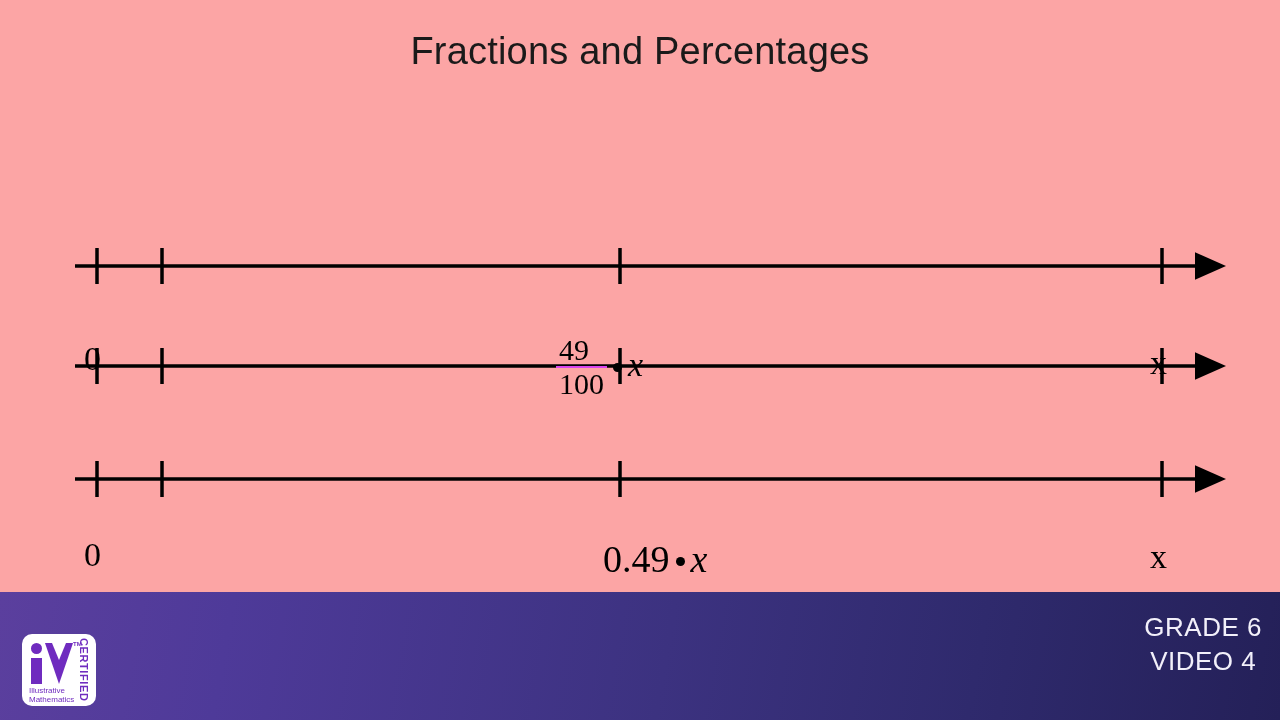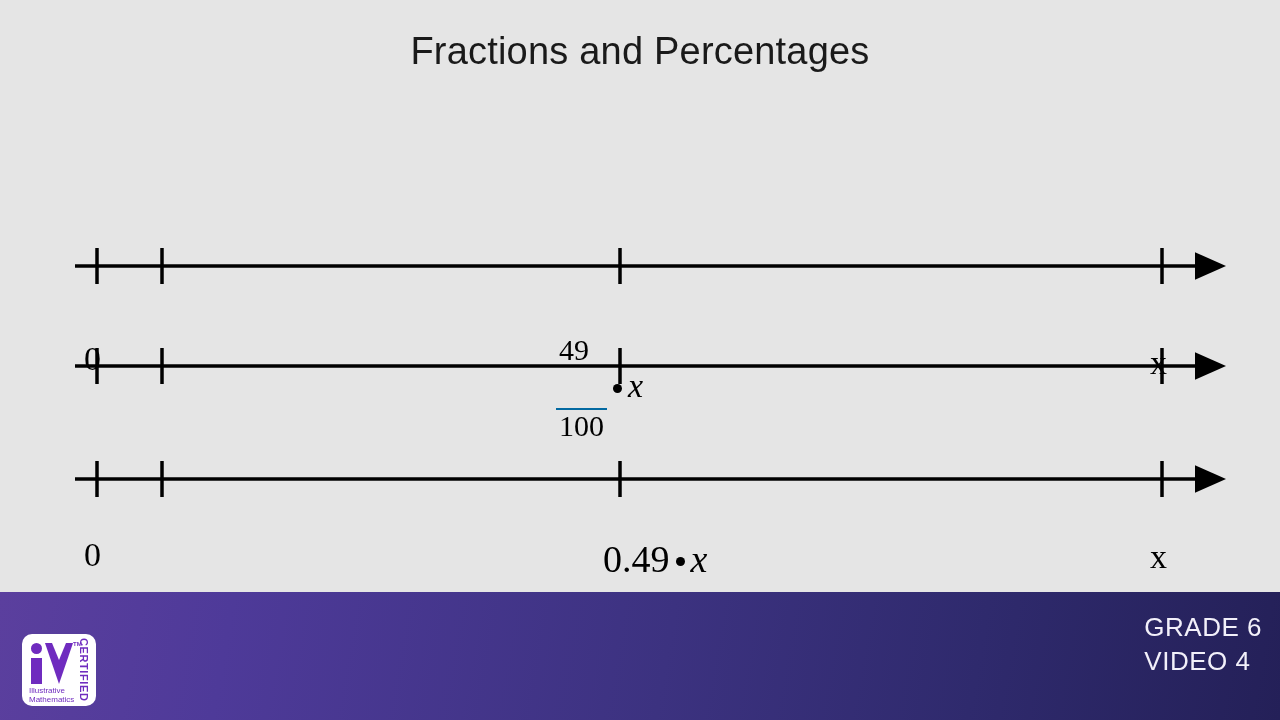--- a/index.html
+++ b/index.html
@@ -14,21 +14,21 @@
     overflow: hidden;
     font-family: "Liberation Sans", sans-serif;
   }
 
   
   #slide {
     position: absolute;
     left: 0; top: 0;
     width: 1280px;
     height: 592px;
-    background: #e5e5e5;
+    background: #fca5a5;
   }
 
   #slide-title {
     position: absolute;
     left: 0;
     top: 30px;
     width: 1280px;
     text-align: center;
     font-family: "Liberation Sans", sans-serif;
     font-weight: 300;
@@ -76,22 +76,21 @@
     font-family: "Liberation Serif", serif;
     font-size: 30px;
     line-height: 1.05;
     position: relative;
     top: -2px;
   }
   .frac .num { display: block; padding: 0 3px; }
   .frac .den {
     display: block;
     padding: 0 3px;
-    border-top: 2px solid #0369a1;
-    margin-top: 42px;
+    border-top: 2px solid #d946ef;
   }
 
   
   .lbl-zero-top   { left: 84px;   top: 192px;  font-size: 34px; }
   .lbl-frac-expr  { left: 556px;  top: 186px;  font-size: 34px; }
   .lbl-x-top      { left: 1150px; top: 196px;  font-size: 34px; }
 
   .lbl-zero-mid   { left: 84px;   top: 388px;  font-size: 34px; }
   .lbl-dec-expr   { left: 555px;  top: 390px;  font-size: 38px; margin-left: 48px; }
   .lbl-x-mid      { left: 1150px; top: 390px;  font-size: 34px; }
@@ -199,21 +198,21 @@
     display: flex;
     align-items: flex-end;
     justify-content: center;
   }
 
   
   #banner-meta {
     position: absolute;
     right: 18px;
     top: 18px;
-    text-align: left;
+    text-align: center;
     font-family: "Liberation Sans", sans-serif;
     font-weight: 300;
     font-size: 26px;
     color: #f2f0fa;
     line-height: 34px;
     letter-spacing: 0.5px;
   }
   #banner-meta div { white-space: nowrap; }
 </style>
 </head>

